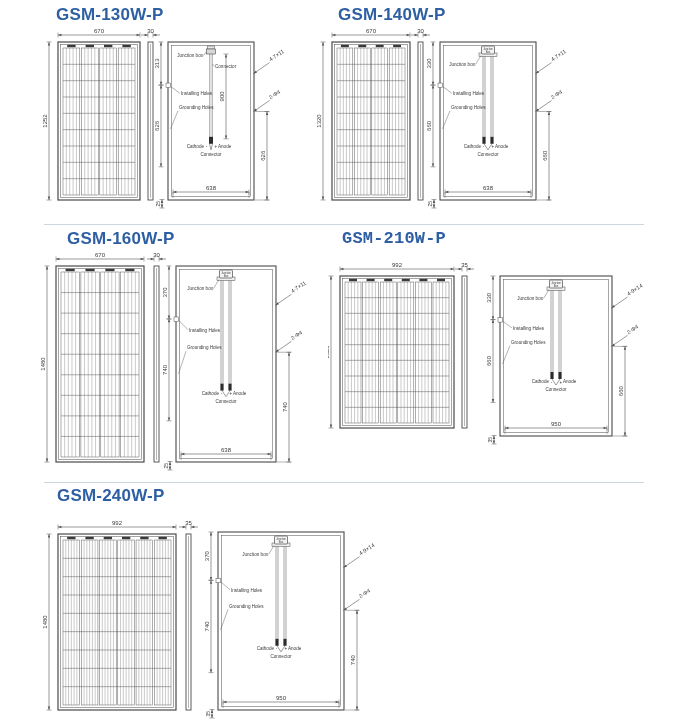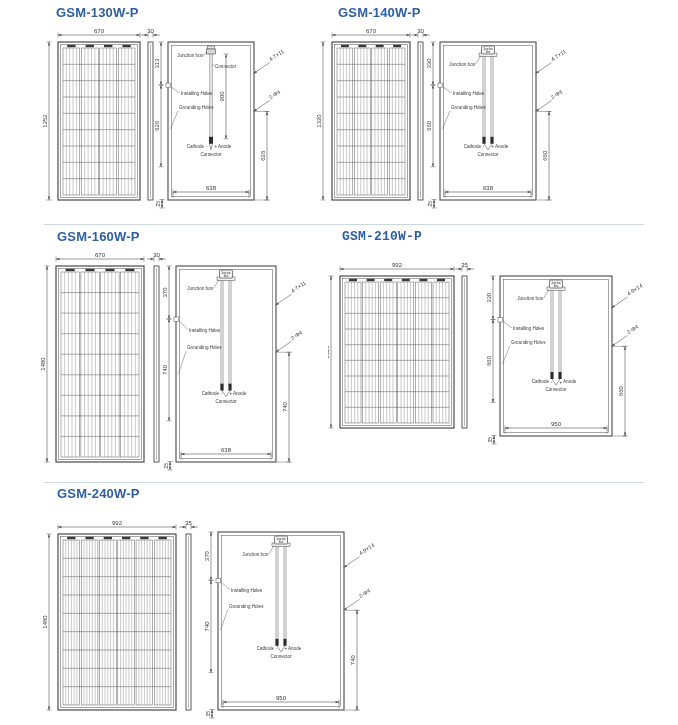--- a/index.html
+++ b/index.html
@@ -3,26 +3,26 @@
 <meta charset="utf-8">
 <style>
   html,body{margin:0;padding:0;}
   body{
     width:678px;height:725px;position:relative;overflow:hidden;
     background:#ffffff;
     font-family:"Liberation Sans", sans-serif;
   }
   .title{
     position:absolute;margin:0;
-    font-size:13px;font-weight:600;letter-spacing:.2px;
+    font-size:17px;font-weight:600;letter-spacing:.2px;
     color:var(--accent,#2e5fa3);
   }
   .t0{left:56px;top:5px;}
   .t1{left:338px;top:5px;}
-  .t2{left:57px;top:229px;}
+  .t2{left:67px;top:229px;}
   .t3{left:342px;top:229px;font-family:Liberation Mono, monospace;}
   .t4{left:57px;top:486px;}
   .divider{
     position:absolute;left:44px;width:600px;height:1px;
     background:var(--divider,#ccd6df);
   }
   .d1{top:224px;}
   .d2{top:482px;}
   svg.pd{position:absolute;}
   svg text{font-family:"Liberation Sans", sans-serif;}

